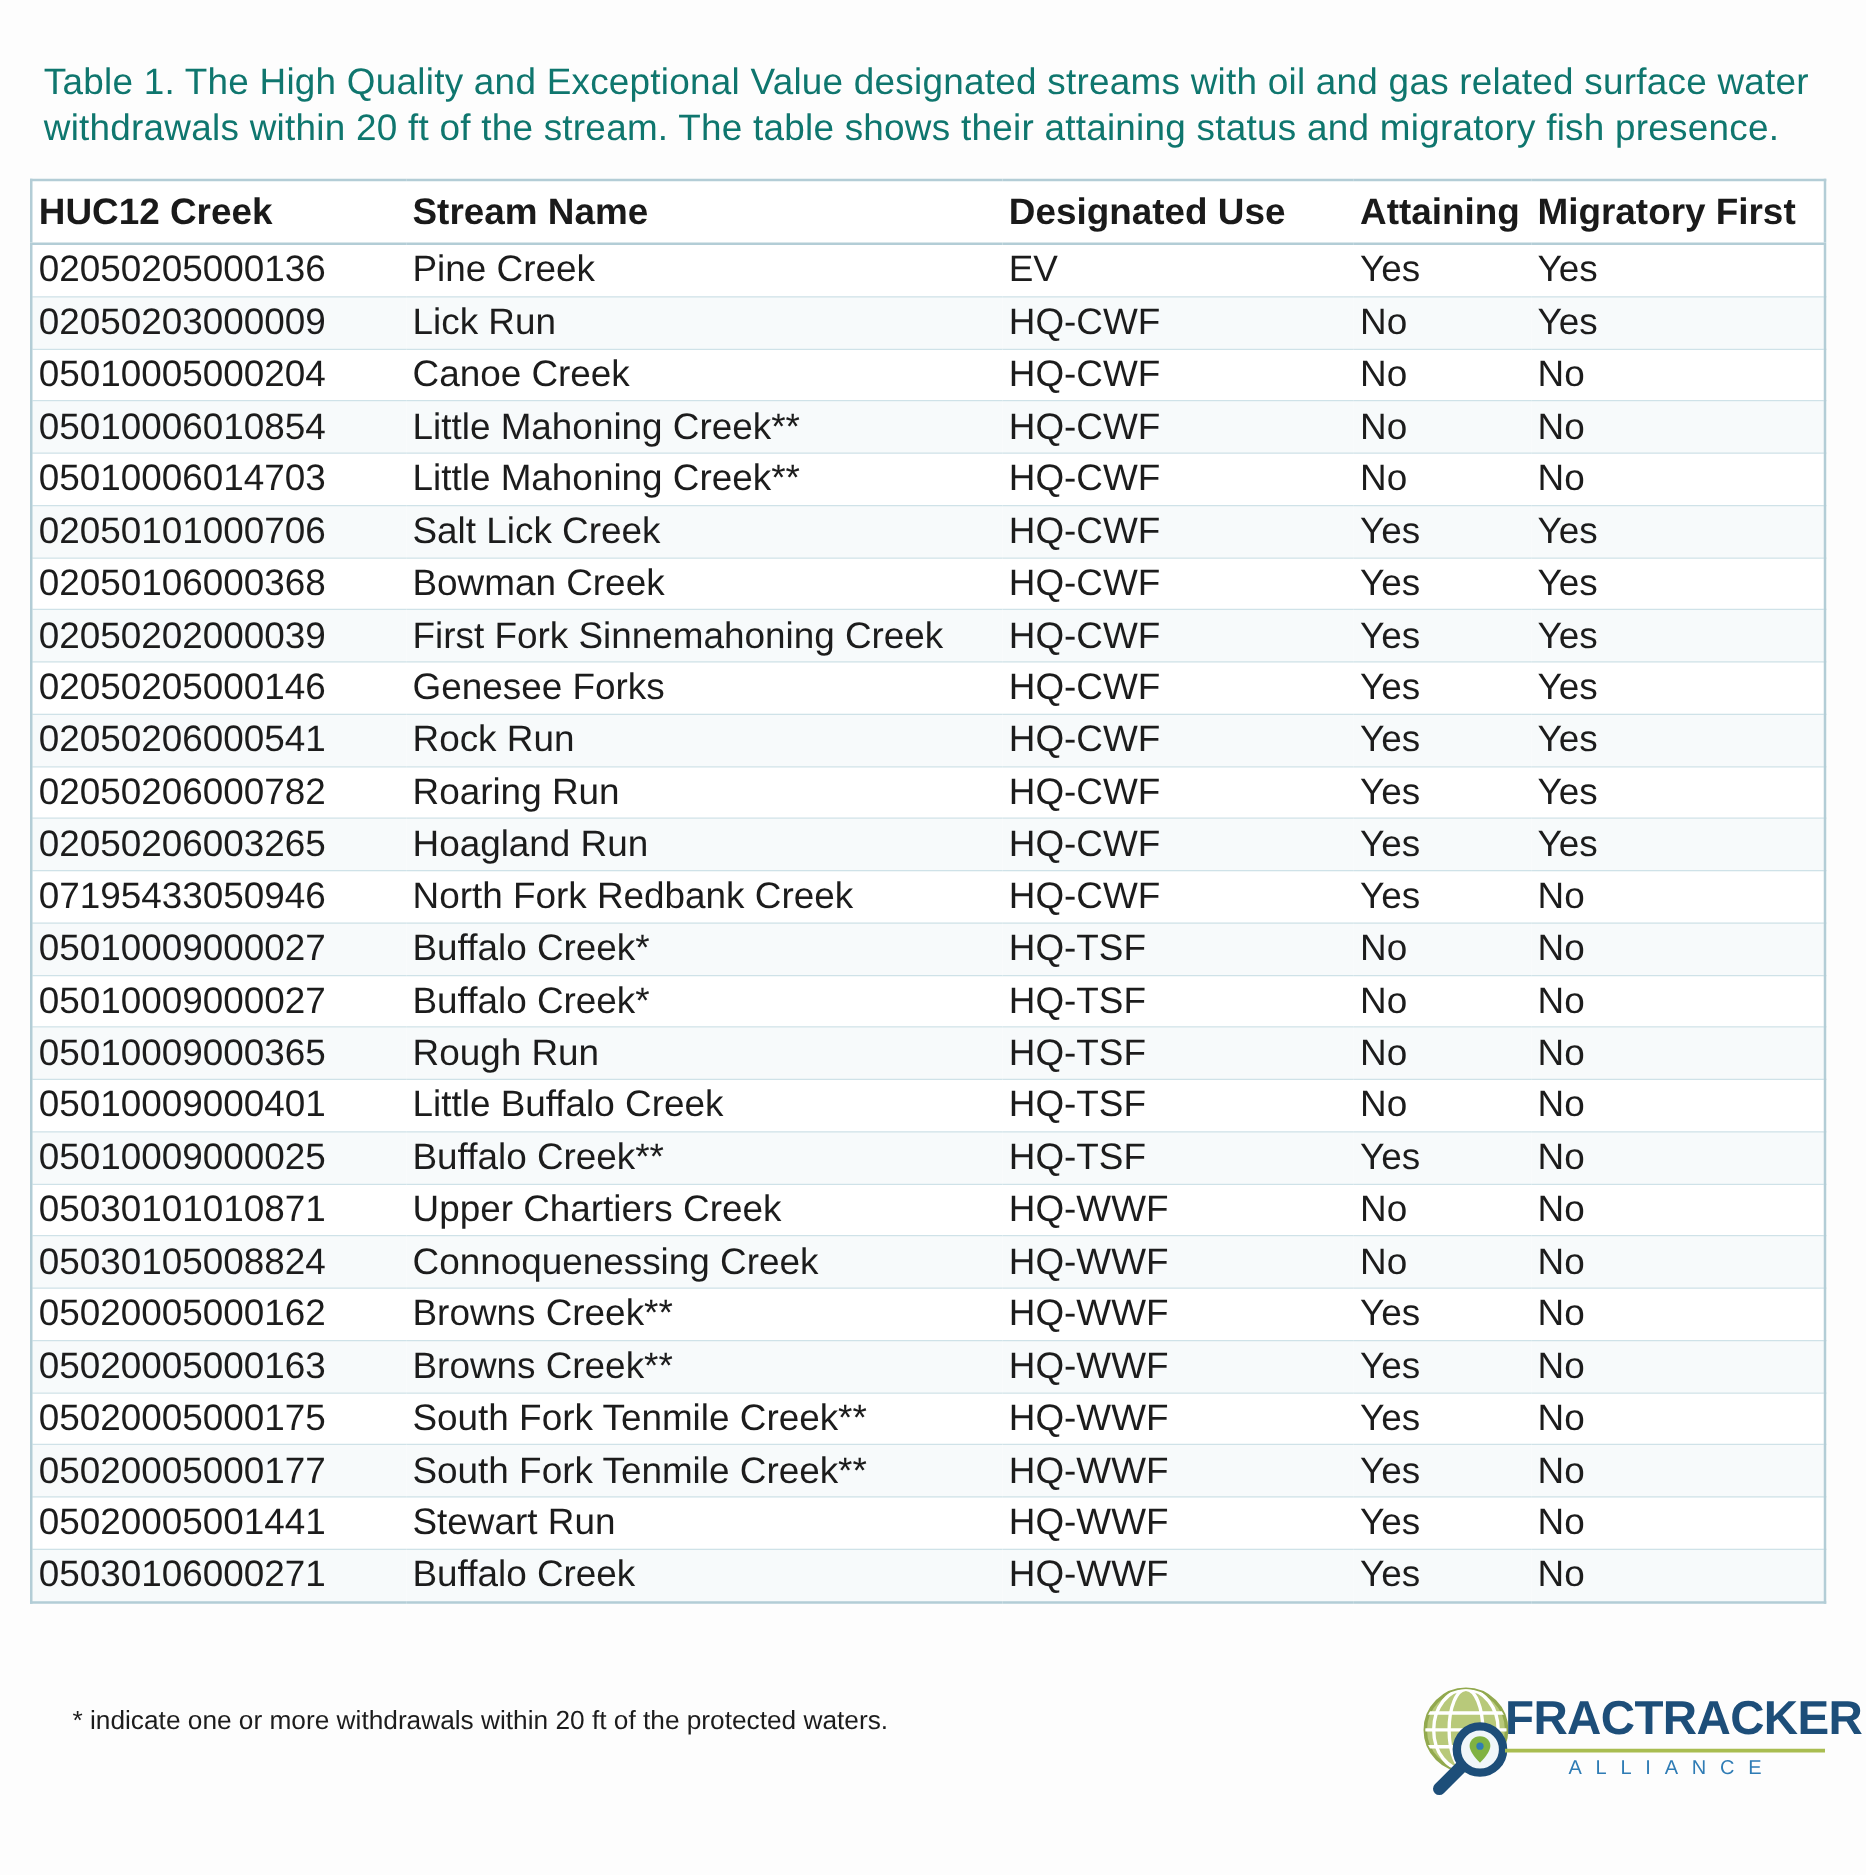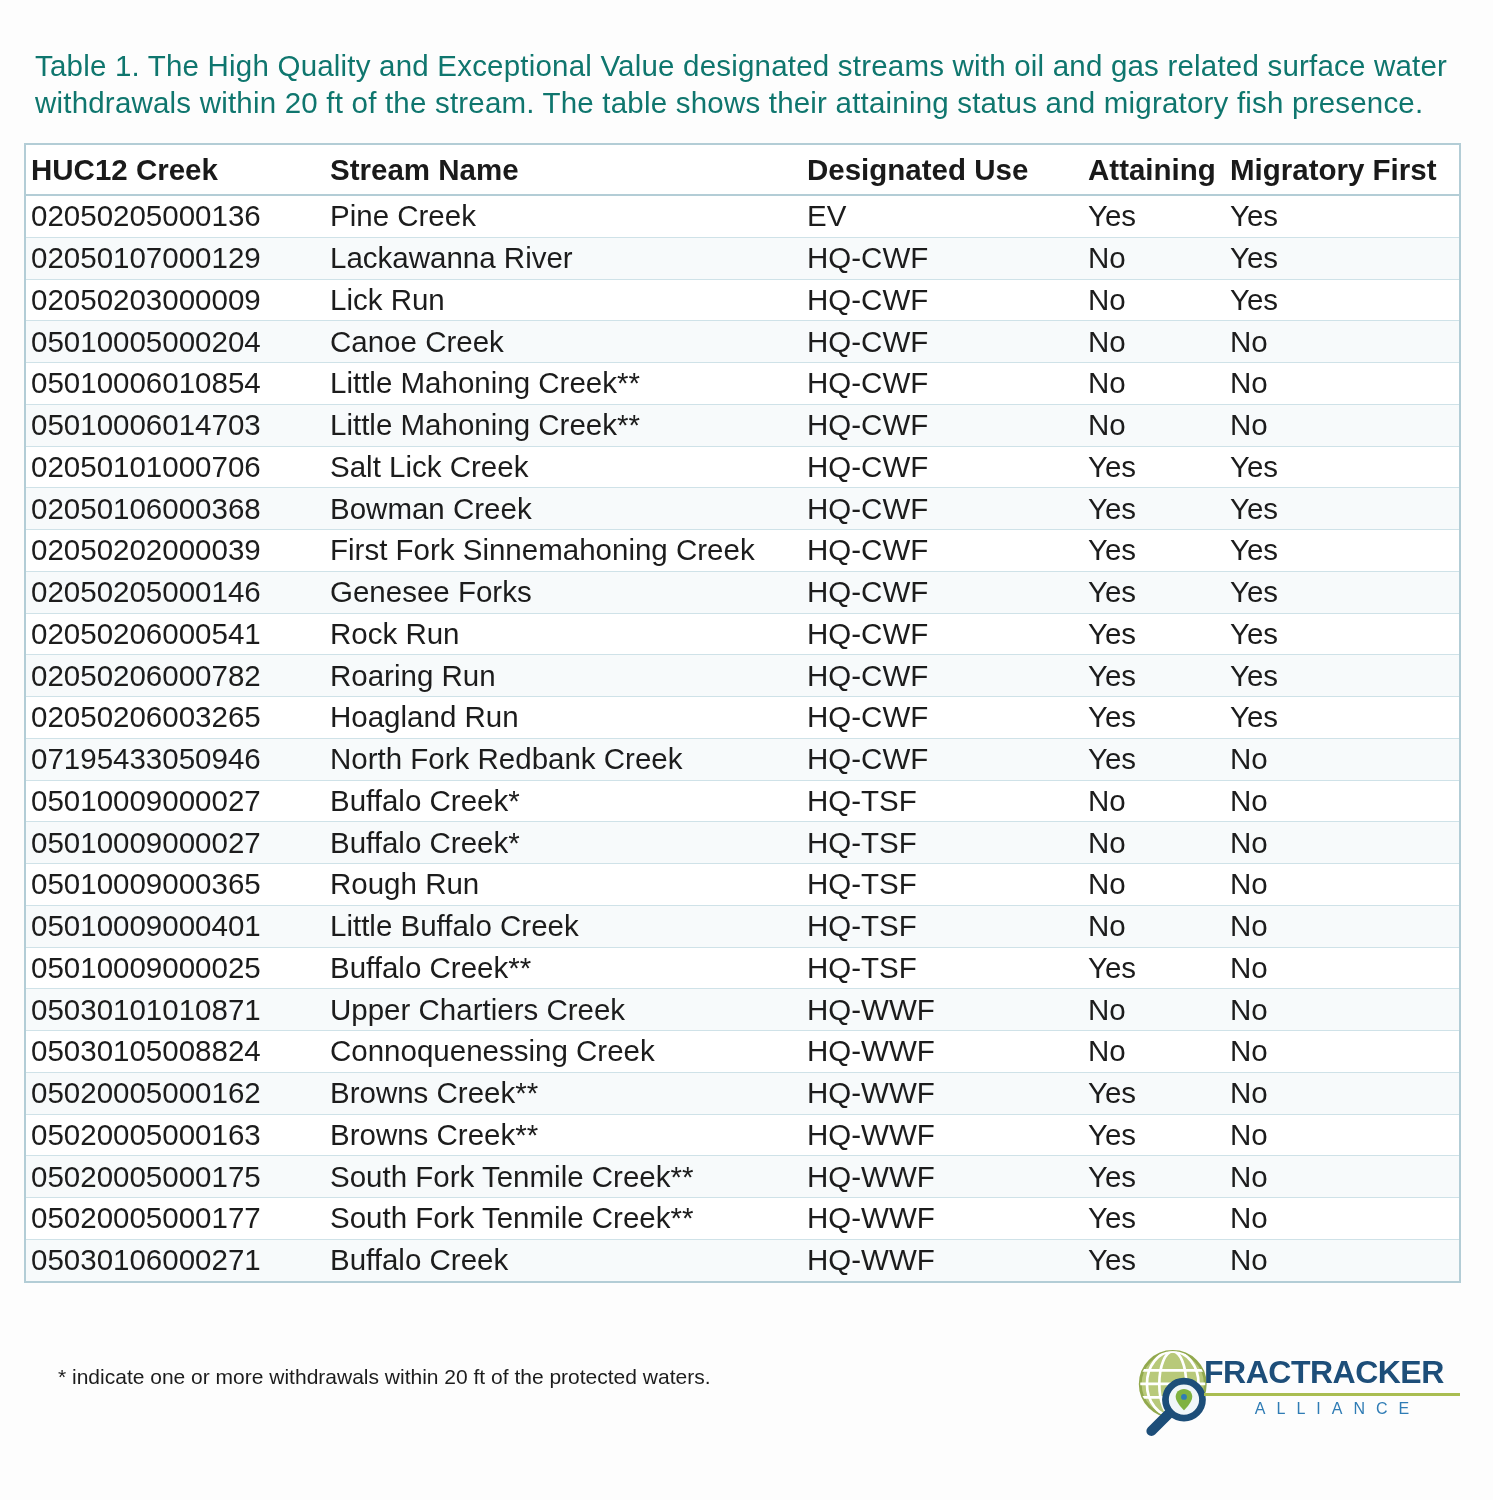--- a/index.html
+++ b/index.html
@@ -41,21 +41,21 @@
     font-size:21px;line-height:42px;color:#1c1c1c;margin-left:12px;
   }
   .footnotes .note1{padding-left:16px;}
   .footnotes .note2{padding-left:0px;}
   .logo{
     position:absolute;left:1132px;top:1344px;width:340px;height:120px;
   }
   .logo-globe{position:absolute;left:0px;top:4px;width:86px;height:92px;}
   .logo-textblock{position:absolute;left:72px;top:10px;width:260px;}
   .logo-wordmark{
-    font-size:32px;font-weight:bold;color:#1d4e79;
+    font-size:38px;font-weight:bold;color:#1d4e79;
     letter-spacing:-0.5px;white-space:nowrap;
   }
   .logo-rule{height:3px;background:#a9bd51;margin-top:2px;width:256px;}
   .logo-subtitle{
     margin-top:4px;width:256px;text-align:center;
     font-size:16px;color:#2f7cb5;letter-spacing:11px;
     text-indent:11px;white-space:nowrap;
   }
 </style>
 </head>
@@ -85,27 +85,20 @@
   </thead>
   <tbody id="table-body">
   <tr>
     <td>02050205000136</td>
     <td>Pine Creek</td>
     <td>EV</td>
     <td>Yes</td>
     <td>Yes</td>
   </tr>
 
-  <tr>
-    <td>02050107000129</td>
-    <td>Lackawanna River</td>
-    <td>HQ-CWF</td>
-    <td>No</td>
-    <td>Yes</td>
-  </tr>
 
   <tr>
     <td>02050203000009</td>
     <td>Lick Run</td>
     <td>HQ-CWF</td>
     <td>No</td>
     <td>Yes</td>
   </tr>
 
   <tr>
@@ -278,20 +271,27 @@
   </tr>
 
   <tr>
     <td>05020005000177</td>
     <td>South Fork Tenmile Creek**</td>
     <td>HQ-WWF</td>
     <td>Yes</td>
     <td>No</td>
   </tr>
 
+  <tr>
+    <td>05020005001441</td>
+    <td>Stewart Run</td>
+    <td>HQ-WWF</td>
+    <td>Yes</td>
+    <td>No</td>
+  </tr>
 
   <tr>
     <td>05030106000271</td>
     <td>Buffalo Creek</td>
     <td>HQ-WWF</td>
     <td>Yes</td>
     <td>No</td>
   </tr>
 </tbody>
 </table>

